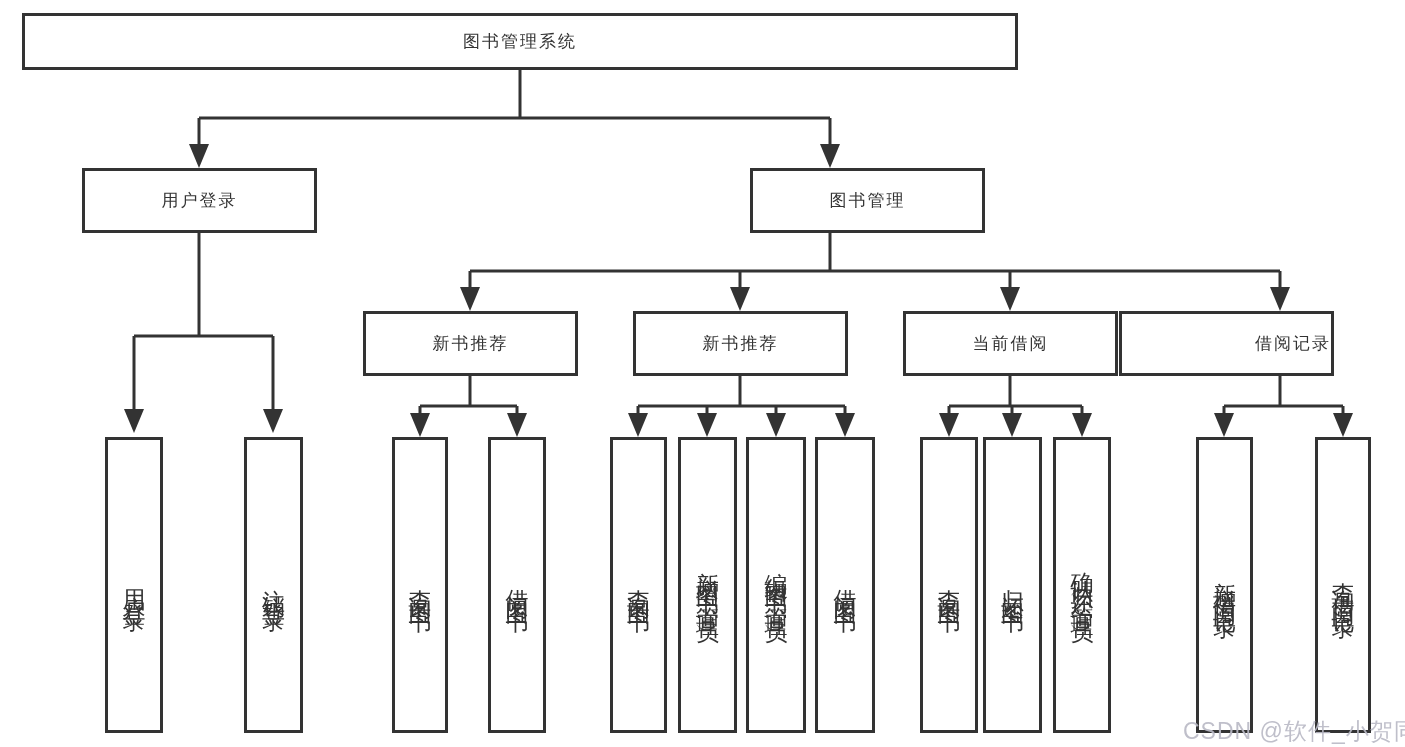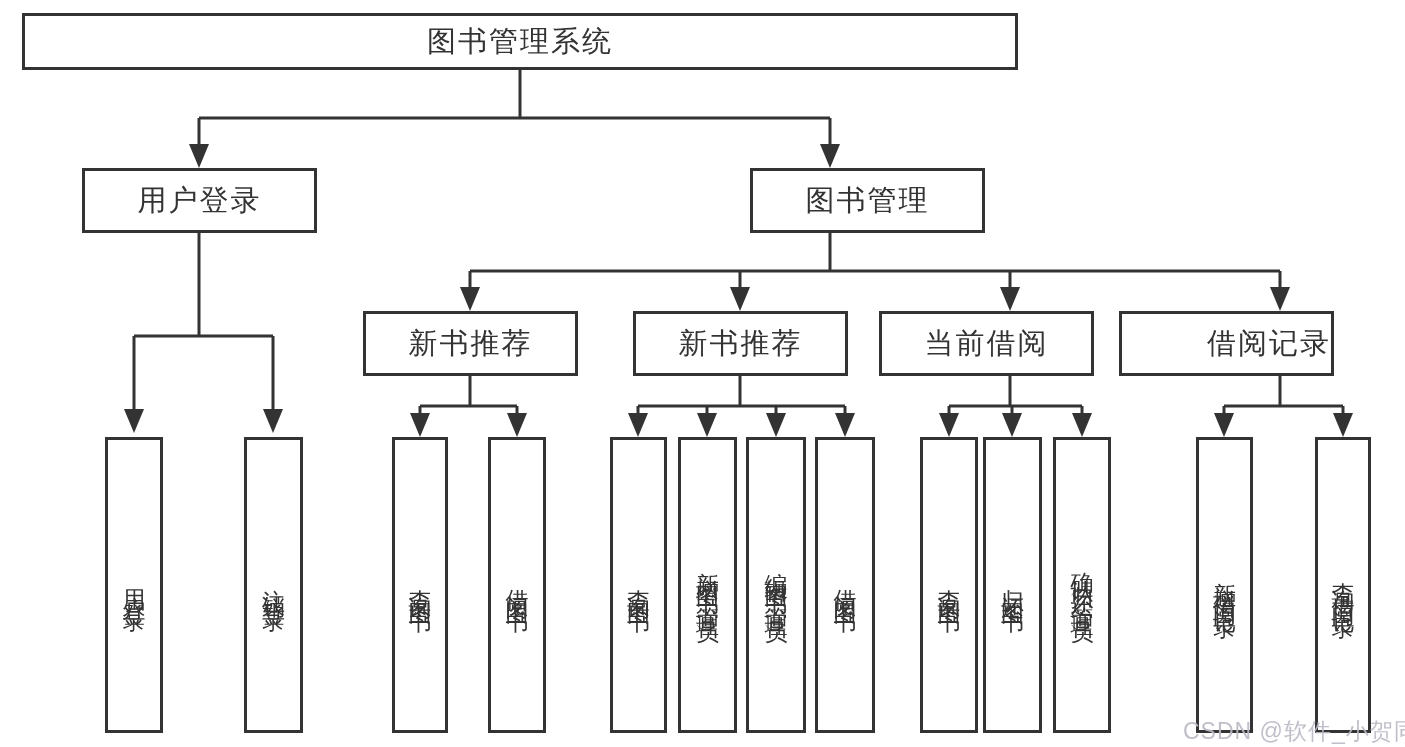--- a/index.html
+++ b/index.html
@@ -25,21 +25,21 @@
     position: absolute;
     box-sizing: border-box;
     border: 3px solid #333333;
     background: #ffffff;
     display: flex;
     align-items: center;
     justify-content: center;
   }
   .lbl {
     color: #333333;
-    font-size: 29px;
+    font-size: 17px;
     letter-spacing: 2px;
     white-space: nowrap;
   }
   .vlbl {
     color: #333333;
     font-size: 23px;
     writing-mode: vertical-rl;
     text-orientation: mixed;
     letter-spacing: 7px;
     line-height: 1;
@@ -165,21 +165,21 @@
   <div class="box lvl2" style="left:750px;">
     <span class="lbl">图书管理</span>
   </div>
 
   <div class="box lvl3" style="left:363px;">
     <span class="lbl">新书推荐</span>
   </div>
   <div class="box lvl3" style="left:633px;">
     <span class="lbl">新书推荐</span>
   </div>
-  <div class="box lvl3" style="left:879px;justify-content:center;">
+  <div class="box lvl3" style="left:903px;justify-content:center;">
     <span class="lbl">当前借阅</span>
   </div>
   <div class="box lvl3" style="left:1119px;justify-content:flex-end;">
     <span class="lbl">借阅记录</span>
   </div>
 
   <div class="box leaf" style="left:105px;width:58px;">
     <span class="vlbl">用户登录</span>
   </div>
   <div class="box leaf" style="left:244px;width:59px;">

